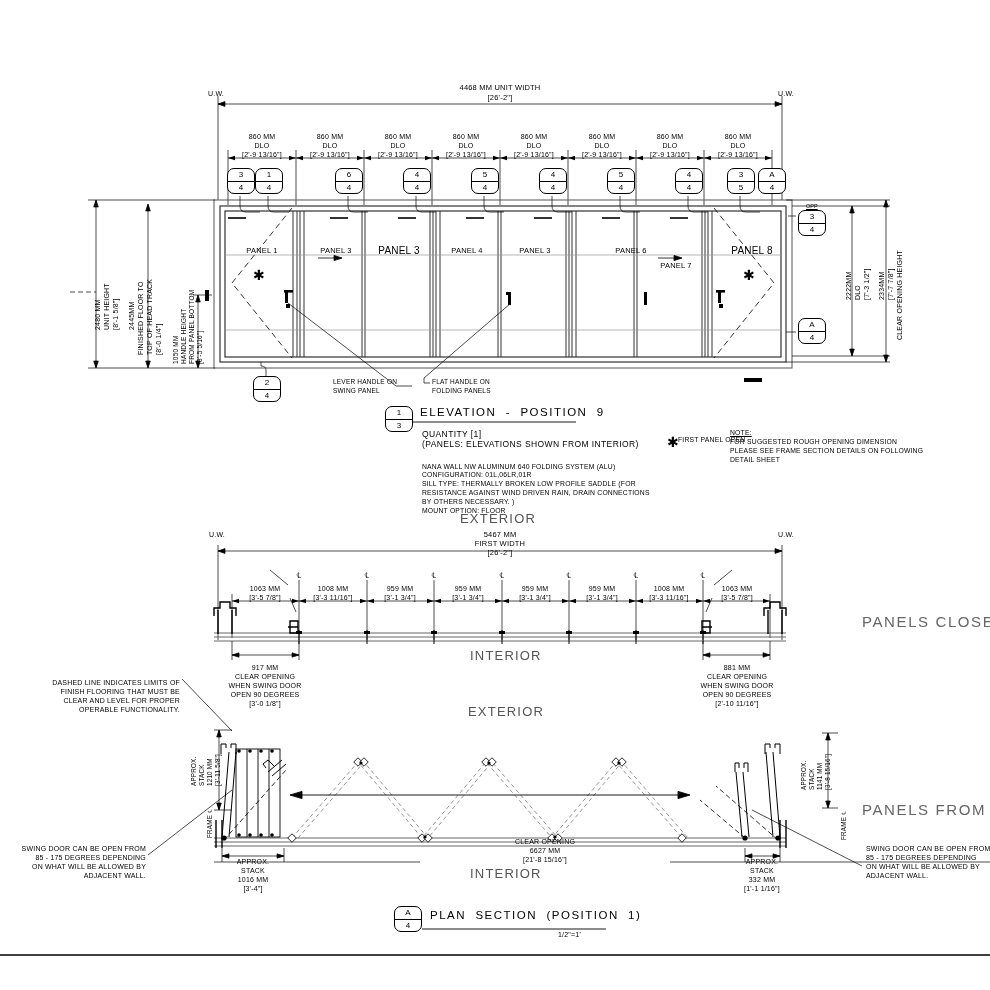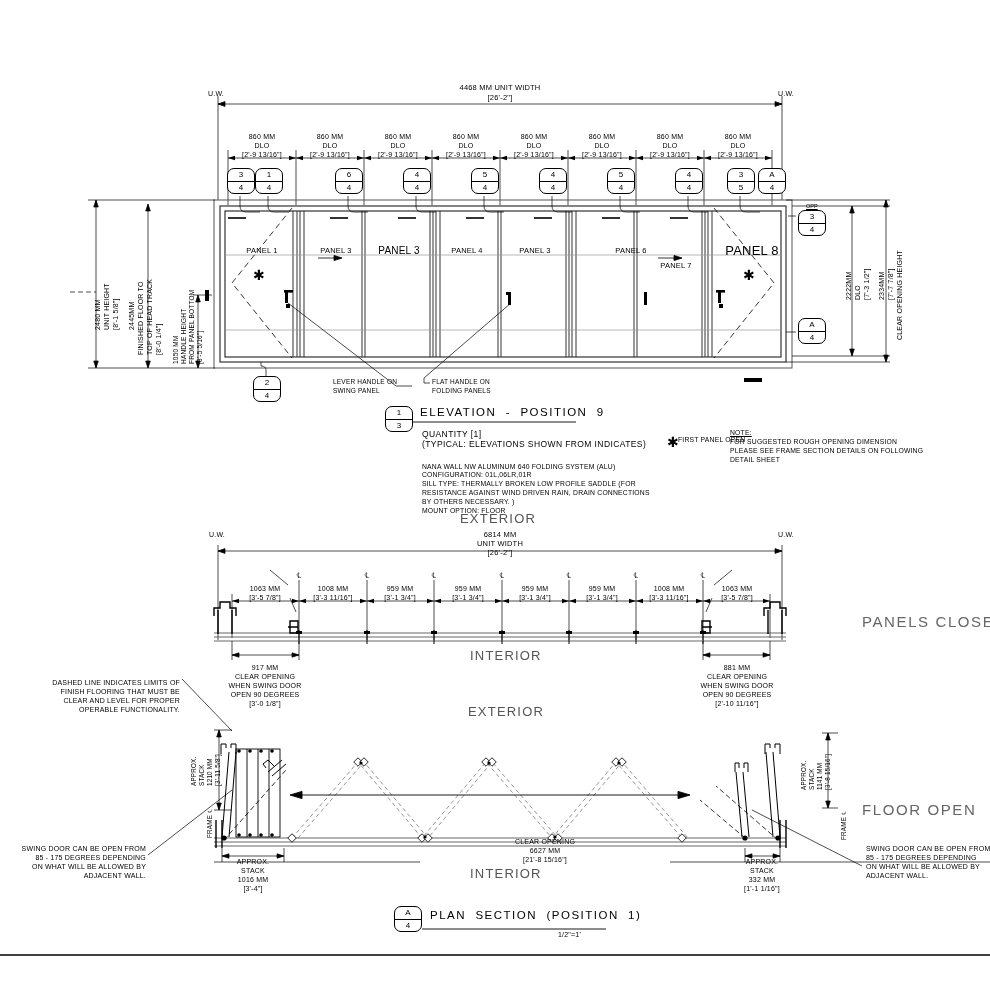--- a/index.html
+++ b/index.html
@@ -549,21 +549,21 @@
     <span class="dn">4</span>
     </div>
 
   <div class="t c" style="left:262px;top:247px;font-size:7.5px">PANEL 1</div>
   <div class="t c" style="left:336px;top:247px;font-size:7.5px">PANEL 3</div>
   <div class="t c" style="left:399px;top:247px;font-size:10px">PANEL 3</div>
   <div class="t c" style="left:467px;top:247px;font-size:7.5px">PANEL 4</div>
   <div class="t c" style="left:535px;top:247px;font-size:7.5px">PANEL 3</div>
   <div class="t c" style="left:631px;top:247px;font-size:7.5px">PANEL 6</div>
   <div class="t c" style="left:676px;top:262px;font-size:7.5px">PANEL 7</div>
-  <div class="t c" style="left:752px;top:247px;font-size:13px">PANEL 8</div>
+  <div class="t c" style="left:752px;top:247px;font-size:10px">PANEL 8</div>
 
   <div class="star" style="left:253px;top:270px">✱</div>
   <div class="star" style="left:743px;top:270px">✱</div>
 
   <div class="t vt" style="left:94px;top:330px">2480 MM</div>
   <div class="t vt" style="left:103px;top:330px">UNIT HEIGHT</div>
   <div class="t vt" style="left:112px;top:330px">[8'-1 5/8"]</div>
   <div class="t vt" style="left:128px;top:330px">2445MM</div>
   <div class="t vt" style="left:137px;top:355px">FINISHED FLOOR TO</div>
   <div class="t vt" style="left:146px;top:355px">TOP OF HEAD TRACK</div>
@@ -585,41 +585,41 @@
   <div class="t" style="left:432px;top:378px;font-size:6.5px">FLAT HANDLE ON
 FOLDING PANELS</div>
 
   <div class="balloon" style="left:385px;top:406px">
     <div class="mid"></div>
       <span class="up">1</span>
     <span class="dn">3</span>
     </div>
   <div class="t ttl" style="left:420px;top:408px">ELEVATION  -  POSITION  9</div>
   <div class="t sub" style="left:422px;top:430px">QUANTITY [1]</div>
-  <div class="t sub" style="left:422px;top:440px">(TYPICAL: ELEVATIONS SHOWN FROM INDICATES)</div>
+  <div class="t sub" style="left:422px;top:440px">(PANELS: ELEVATIONS SHOWN FROM INTERIOR)</div>
   <div class="t" style="left:422px;top:462px;font-size:6.8px;line-height:9.5px">NANA WALL NW ALUMINUM 640 FOLDING SYSTEM (ALU)</div>
   <div class="t" style="left:422px;top:471px;font-size:6.8px">CONFIGURATION: 01L,06LR,01R</div>
   <div class="t" style="left:422px;top:480px;font-size:6.8px">SILL TYPE: THERMALLY BROKEN LOW PROFILE SADDLE (FOR</div>
   <div class="t" style="left:422px;top:489px;font-size:6.8px">RESISTANCE AGAINST WIND DRIVEN RAIN, DRAIN CONNECTIONS</div>
   <div class="t" style="left:422px;top:498px;font-size:6.8px">BY OTHERS NECESSARY. )</div>
   <div class="t" style="left:422px;top:507px;font-size:6.8px">MOUNT OPTION: FLOOR</div>
 
   <div class="star" style="left:667px;top:437px">✱</div>
   <div class="t" style="left:678px;top:436px;font-size:6.8px">FIRST PANEL OPEN</div>
 
   <div class="t note-u" style="left:730px;top:429px;font-size:6.8px">NOTE:</div>
   <div class="t" style="left:730px;top:438px;font-size:6.8px">FOR SUGGESTED ROUGH OPENING DIMENSION</div>
   <div class="t" style="left:730px;top:447px;font-size:6.8px">PLEASE SEE FRAME SECTION DETAILS ON FOLLOWING</div>
   <div class="t" style="left:730px;top:456px;font-size:6.8px">DETAIL SHEET</div>
 
   <div class="t big" style="left:460px;top:515px">EXTERIOR</div>
   <div class="t" style="left:209px;top:531px">U.W.</div>
   <div class="t" style="left:778px;top:531px">U.W.</div>
-  <div class="t c" style="left:500px;top:531px;font-size:7.5px">6814 MM</div>
-  <div class="t c" style="left:500px;top:540px;font-size:7.5px">UNIT WIDTH</div>
+  <div class="t c" style="left:500px;top:531px;font-size:7.5px">5467 MM</div>
+  <div class="t c" style="left:500px;top:540px;font-size:7.5px">FIRST WIDTH</div>
   <div class="t c" style="left:500px;top:549px;font-size:7.5px">[26'-2"]</div>
 
   <div class="t c" style="left:265px;top:585px">1063 MM</div>
   <div class="t c" style="left:265px;top:594px">[3'-5 7/8"]</div>
   <div class="t c" style="left:333px;top:585px">1008 MM</div>
   <div class="t c" style="left:333px;top:594px">[3'-3 11/16"]</div>
   <div class="t c" style="left:400px;top:585px">959 MM</div>
   <div class="t c" style="left:400px;top:594px">[3'-1 3/4"]</div>
   <div class="t c" style="left:468px;top:585px">959 MM</div>
   <div class="t c" style="left:468px;top:594px">[3'-1 3/4"]</div>
@@ -667,21 +667,21 @@
   <div class="t vt" style="left:206px;top:786px;font-size:6.3px">1210 MM</div>
   <div class="t vt" style="left:214px;top:786px;font-size:6.3px">[3'-11 5/8"]</div>
   <div class="t vt" style="left:206px;top:838px;font-size:6.3px">FRAME ℄</div>
 
   <div class="t vt" style="left:800px;top:790px;font-size:6.3px">APPROX.</div>
   <div class="t vt" style="left:808px;top:790px;font-size:6.3px">STACK</div>
   <div class="t vt" style="left:816px;top:790px;font-size:6.3px">1141 MM</div>
   <div class="t vt" style="left:824px;top:790px;font-size:6.3px">[3'-8 15/16"]</div>
   <div class="t vt" style="left:840px;top:840px;font-size:6.3px">FRAME ℄</div>
 
-  <div class="t big2" style="left:862px;top:806px">FLOOR OPEN</div>
+  <div class="t big2" style="left:862px;top:806px">PANELS FROM</div>
 
   <div class="t r" style="left:146px;top:845px">SWING DOOR CAN BE OPEN FROM</div>
   <div class="t r" style="left:146px;top:854px">85 - 175 DEGREES DEPENDING</div>
   <div class="t r" style="left:146px;top:863px">ON WHAT WILL BE ALLOWED BY</div>
   <div class="t r" style="left:146px;top:872px">ADJACENT WALL.</div>
 
   <div class="t" style="left:866px;top:845px">SWING DOOR CAN BE OPEN FROM</div>
   <div class="t" style="left:866px;top:854px">85 - 175 DEGREES DEPENDING</div>
   <div class="t" style="left:866px;top:863px">ON WHAT WILL BE ALLOWED BY</div>
   <div class="t" style="left:866px;top:872px">ADJACENT WALL.</div>

